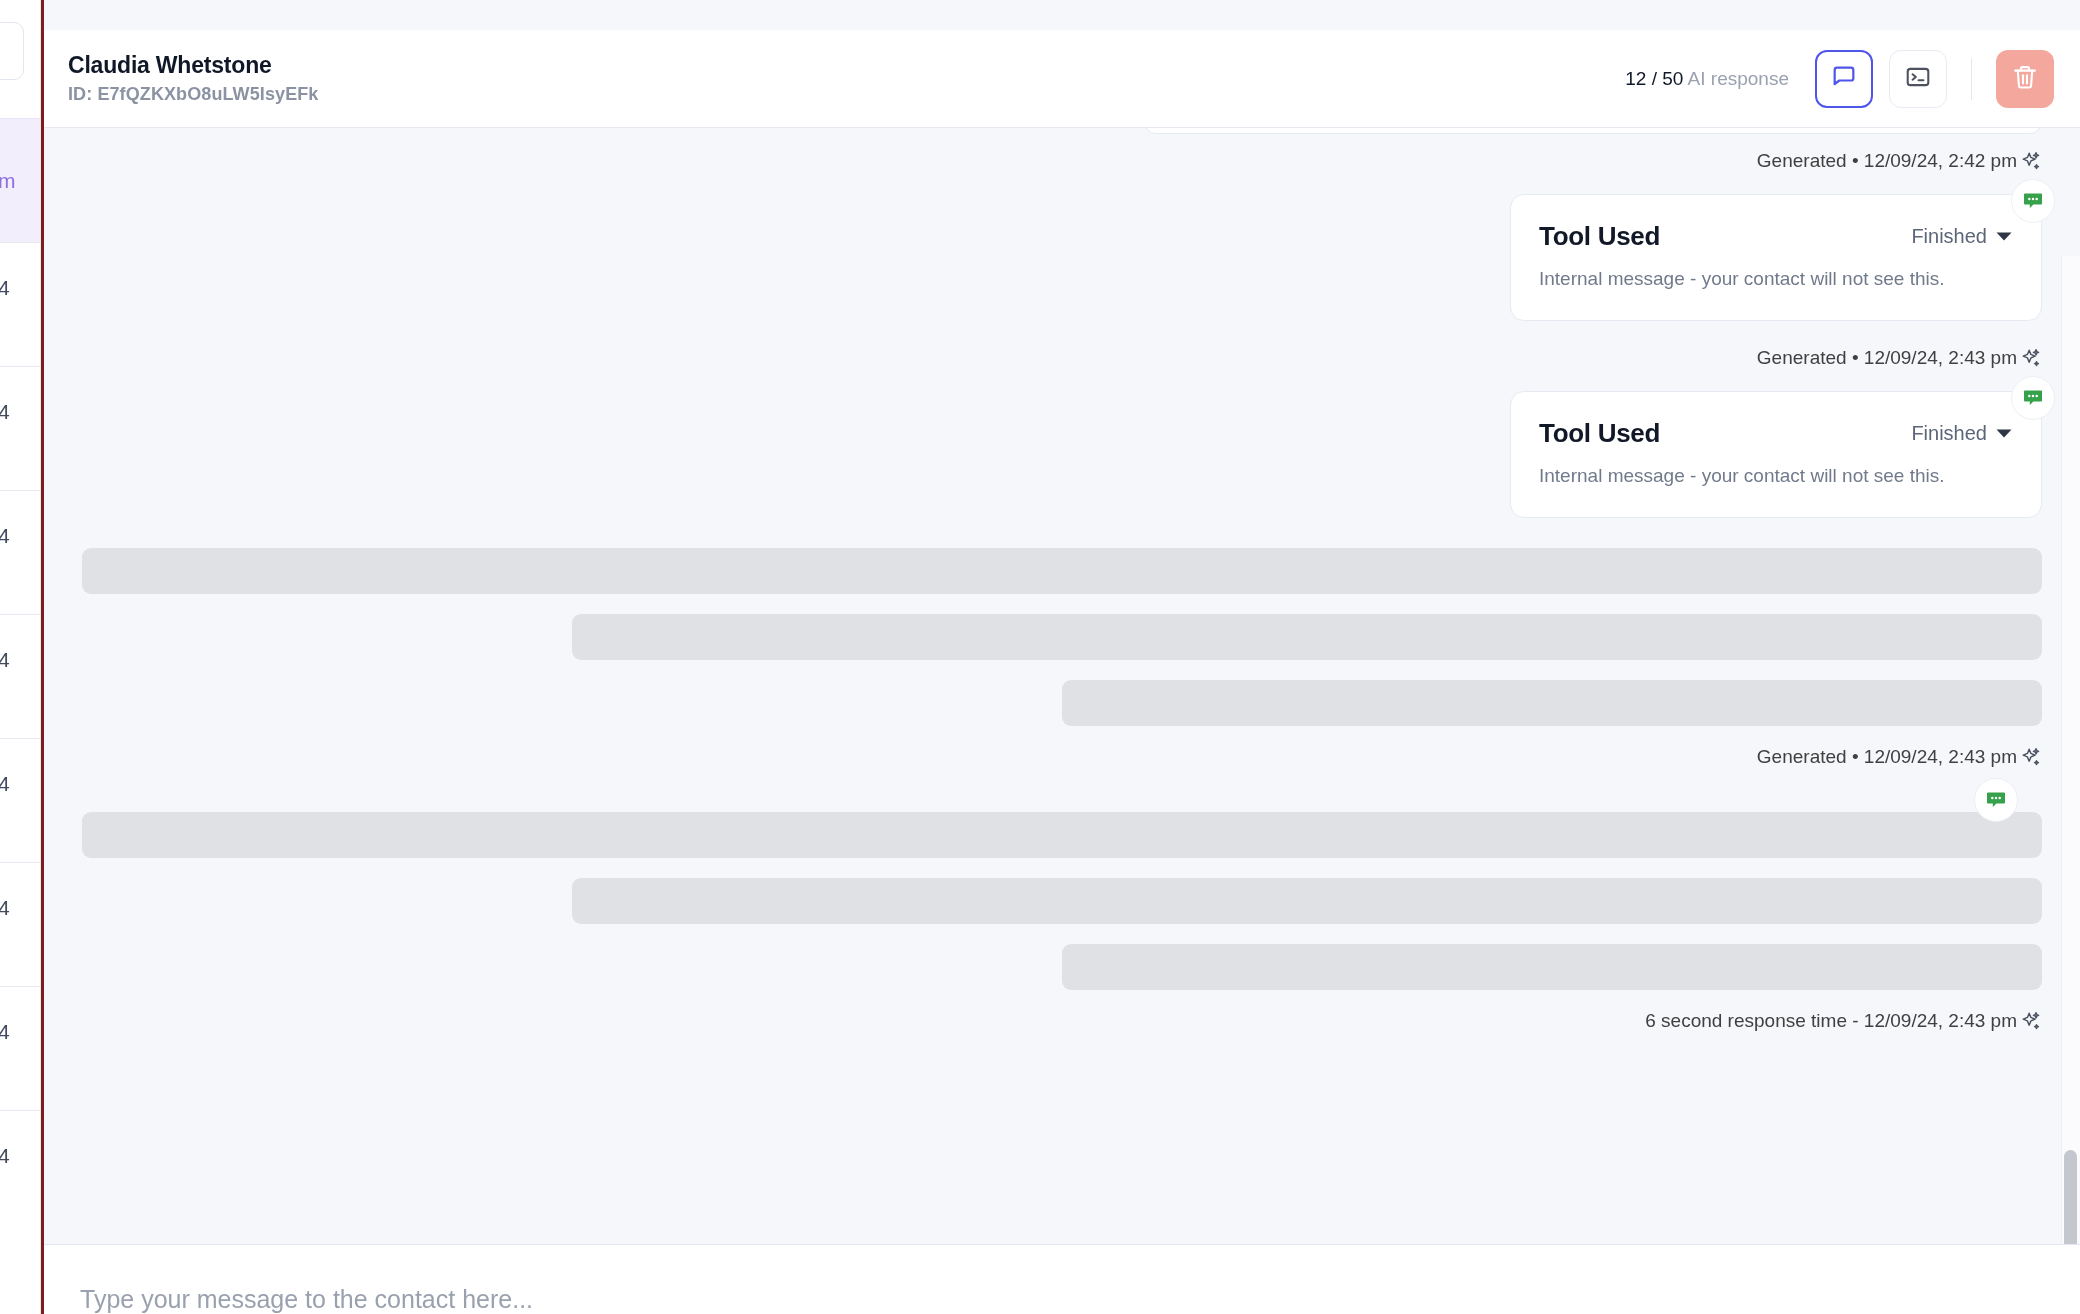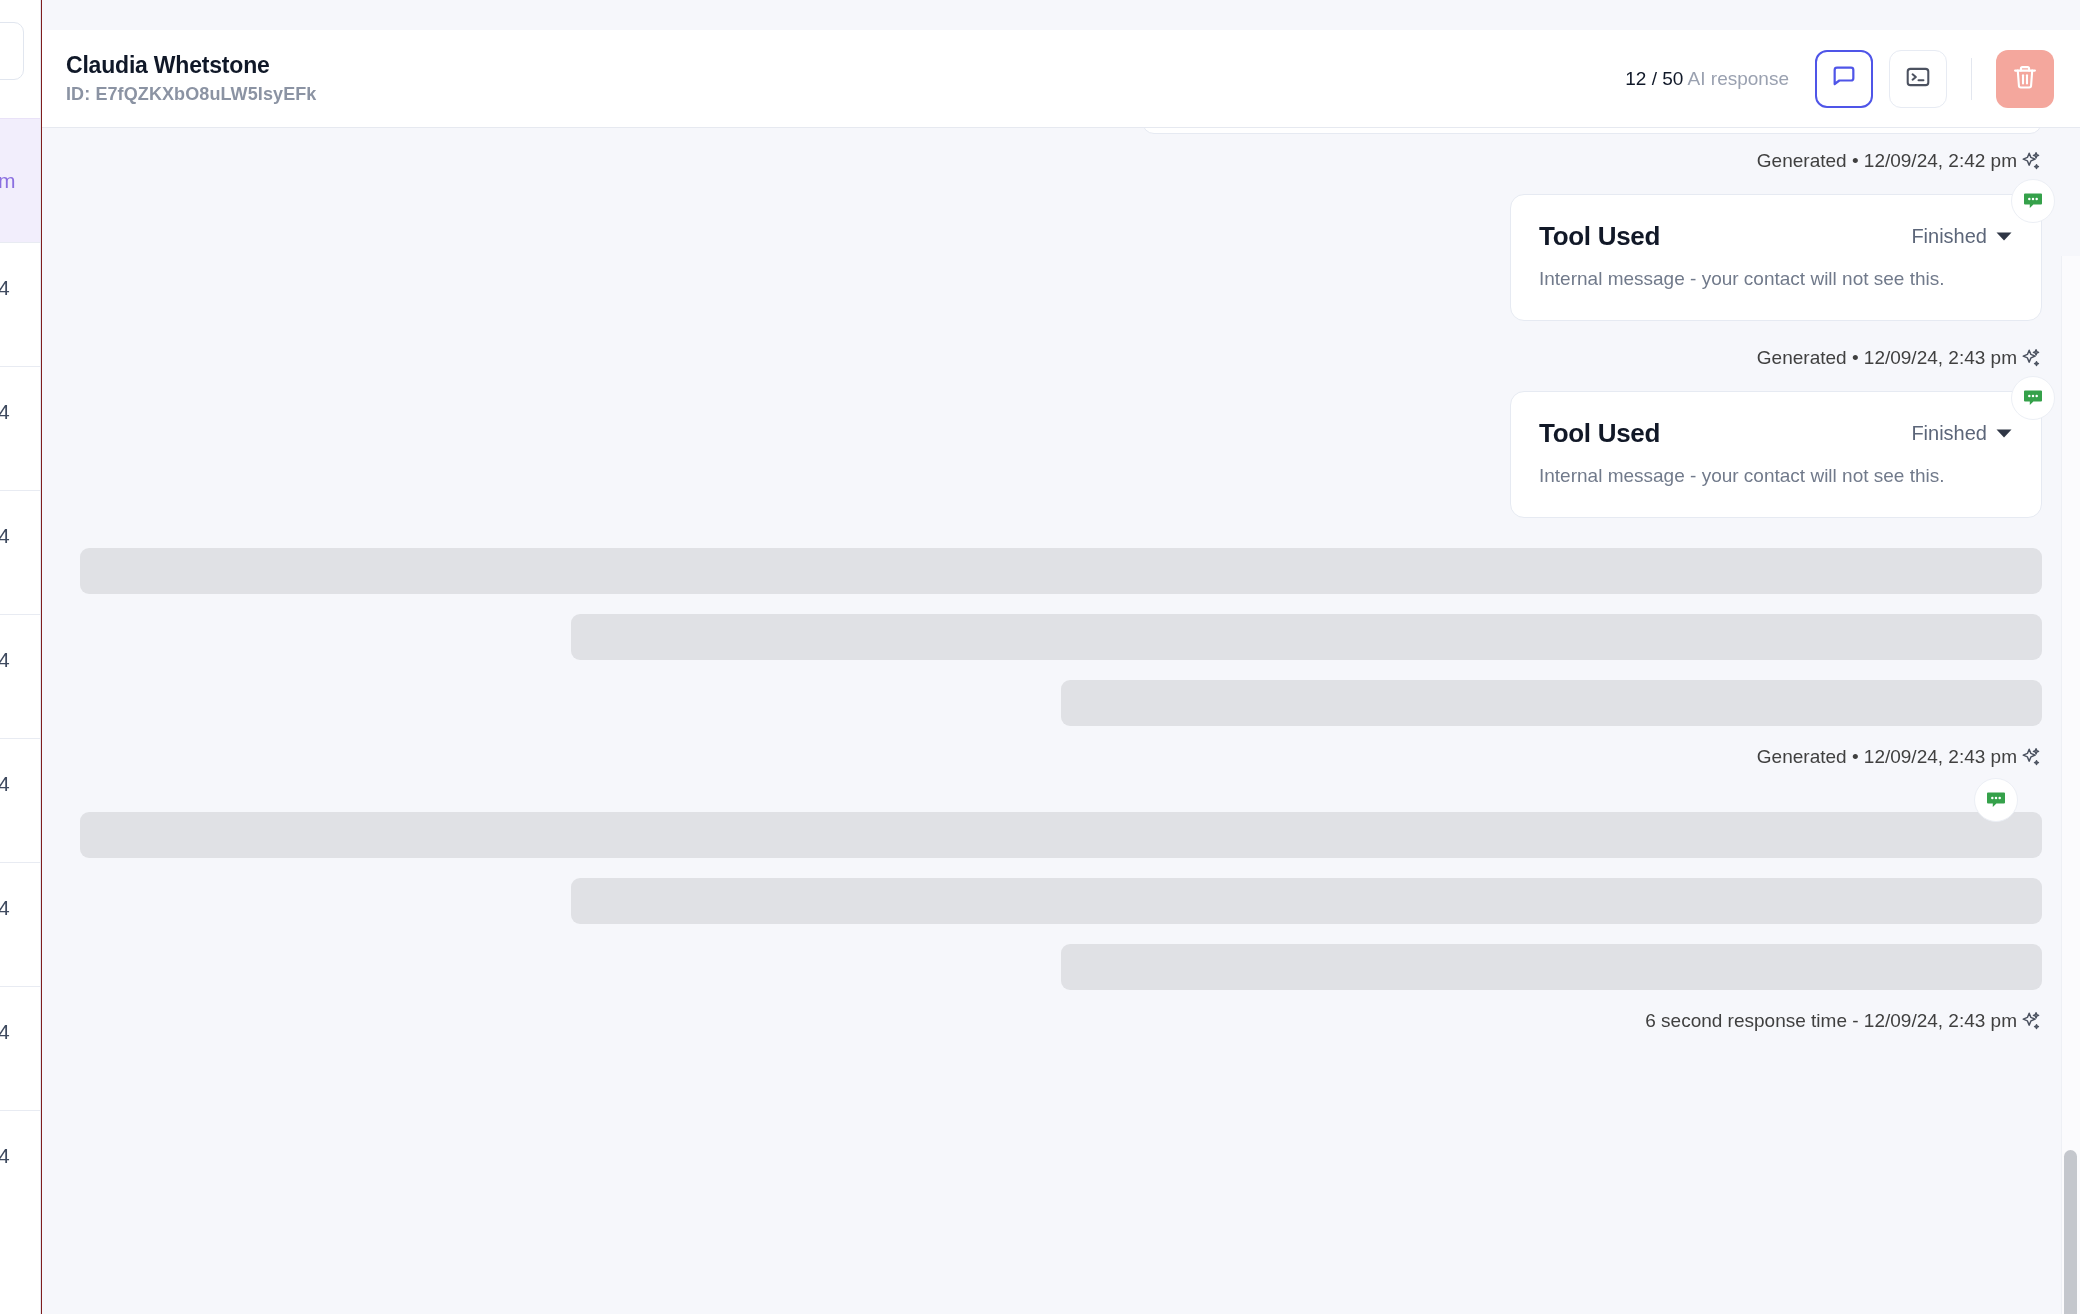--- a/index.html
+++ b/index.html
@@ -39,21 +39,21 @@
   }
   .strip-row.selected .frag { color:#8b6fe0; top:50px; }
 
   
   .main {
     position:relative;
     flex:1 1 auto;
     height:1314px;
     display:flex; flex-direction:column;
     background:#f6f7fb;
-    border-left:1px solid #7f1d1d;
+    border-left:3px solid #7f1d1d;
   }
 
   
   .chat-header {
     position:relative;
     height:98px; margin-top:30px;
     background:#ffffff;
     border-bottom:1px solid #e6e9f0;
     display:flex; align-items:center; justify-content:space-between;
     padding:0 26px 0 24px;
@@ -345,14 +345,17 @@
             <path d="M17.5 3l.8 2 2 .8-2 .8-.8 2-.8-2-2-.8 2-.8z"></path>
             <path d="M18 16l.6 1.5 1.5.6-1.5.6-.6 1.5-.6-1.5-1.5-.6 1.5-.6z"></path>
           </svg>
         </span>
       </div>
 
       <div class="vscroll-track"></div>
       <div class="vscroll"></div>
     </div>
 
+    <div class="composer">
+      <input class="composer-input" type="text" placeholder="Type your message to the contact here..." style="">
+    </div>
   </div>
 </div>
 
 </body></html>

